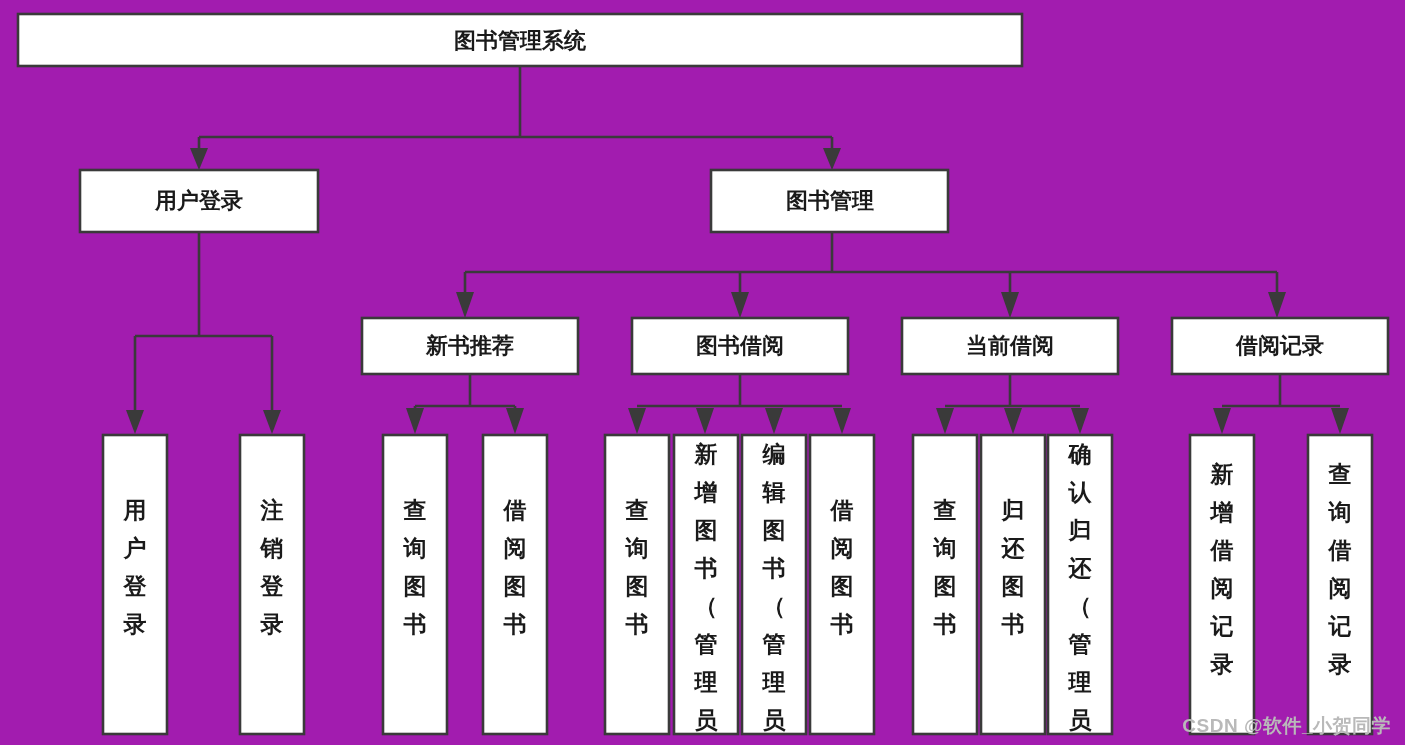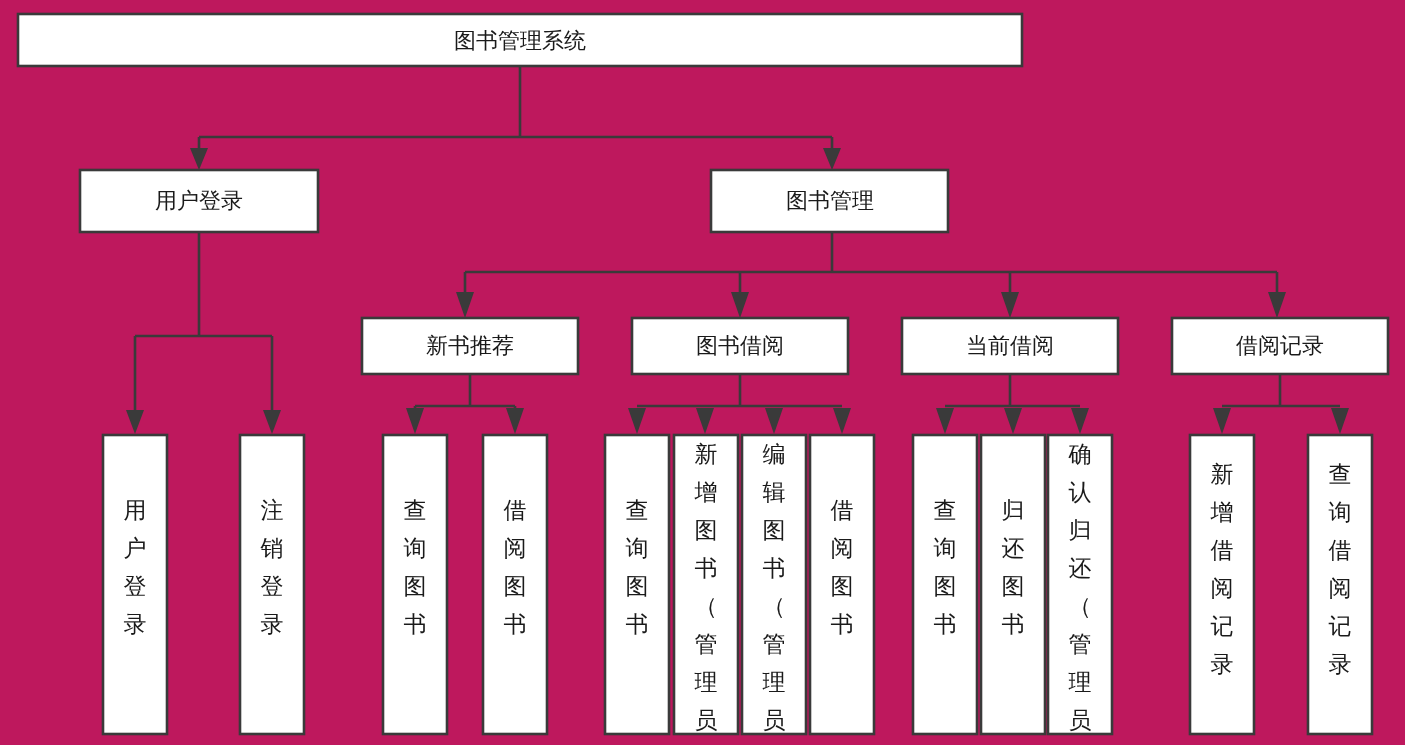--- a/index.html
+++ b/index.html
@@ -10,21 +10,22 @@
   body {
     width: 1405px;
     height: 747px;
     font-family: "Liberation Sans", "DejaVu Sans", sans-serif;
     overflow: hidden;
   }
   #diagram-root {
     position: relative;
     width: 1405px;
     height: 745px;
-    background: #be185d;
+    background: #a21caf;
+    font-weight: bold;
   }
   svg.diagram-canvas {
     position: absolute;
     left: 0;
     top: 0;
     width: 1405px;
     height: 747px;
     display: block;
   }
   .node-box {
@@ -232,14 +233,15 @@
       <text class="node-label-vert" x="1222" y="482"><tspan x="1222" y="482">新</tspan><tspan x="1222" y="520">增</tspan><tspan x="1222" y="558">借</tspan><tspan x="1222" y="596">阅</tspan><tspan x="1222" y="634">记</tspan><tspan x="1222" y="672">录</tspan></text>
     </g>
 
     <g>
       <rect class="node-box" x="1308" y="435" width="64" height="299"></rect>
       <text class="node-label-vert" x="1340" y="482"><tspan x="1340" y="482">查</tspan><tspan x="1340" y="520">询</tspan><tspan x="1340" y="558">借</tspan><tspan x="1340" y="596">阅</tspan><tspan x="1340" y="634">记</tspan><tspan x="1340" y="672">录</tspan></text>
     </g>
 
   </svg>
 
+  <div class="watermark-text">CSDN @软件_小贺同学</div>
 
 </div>
 
 </body></html>

